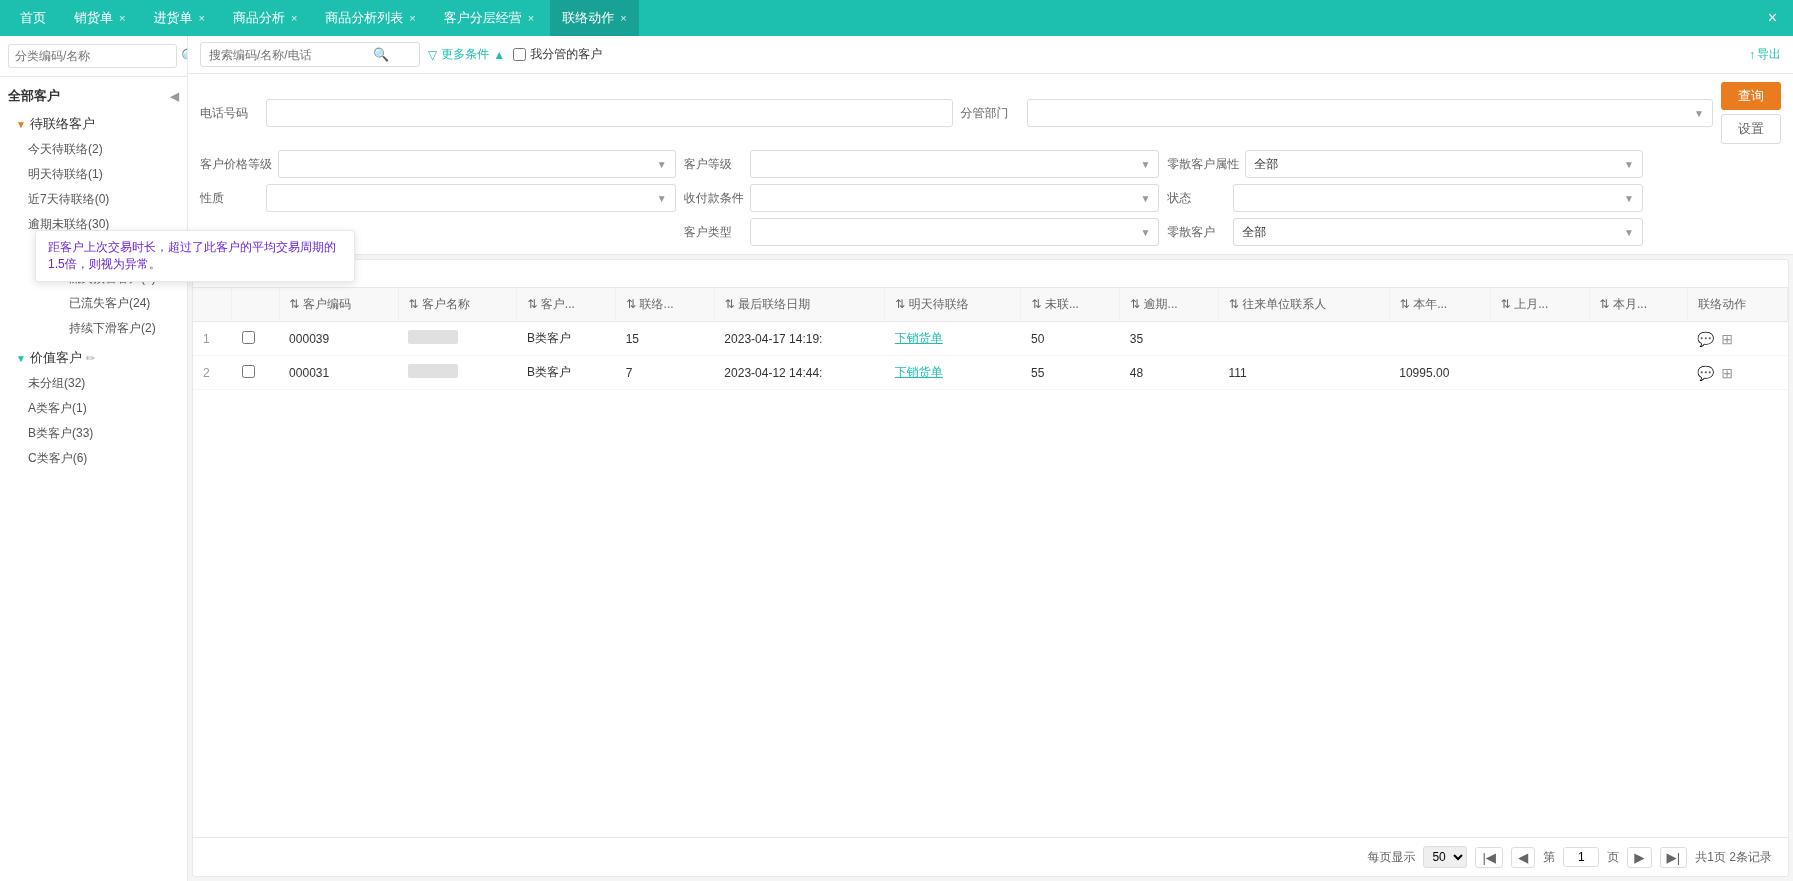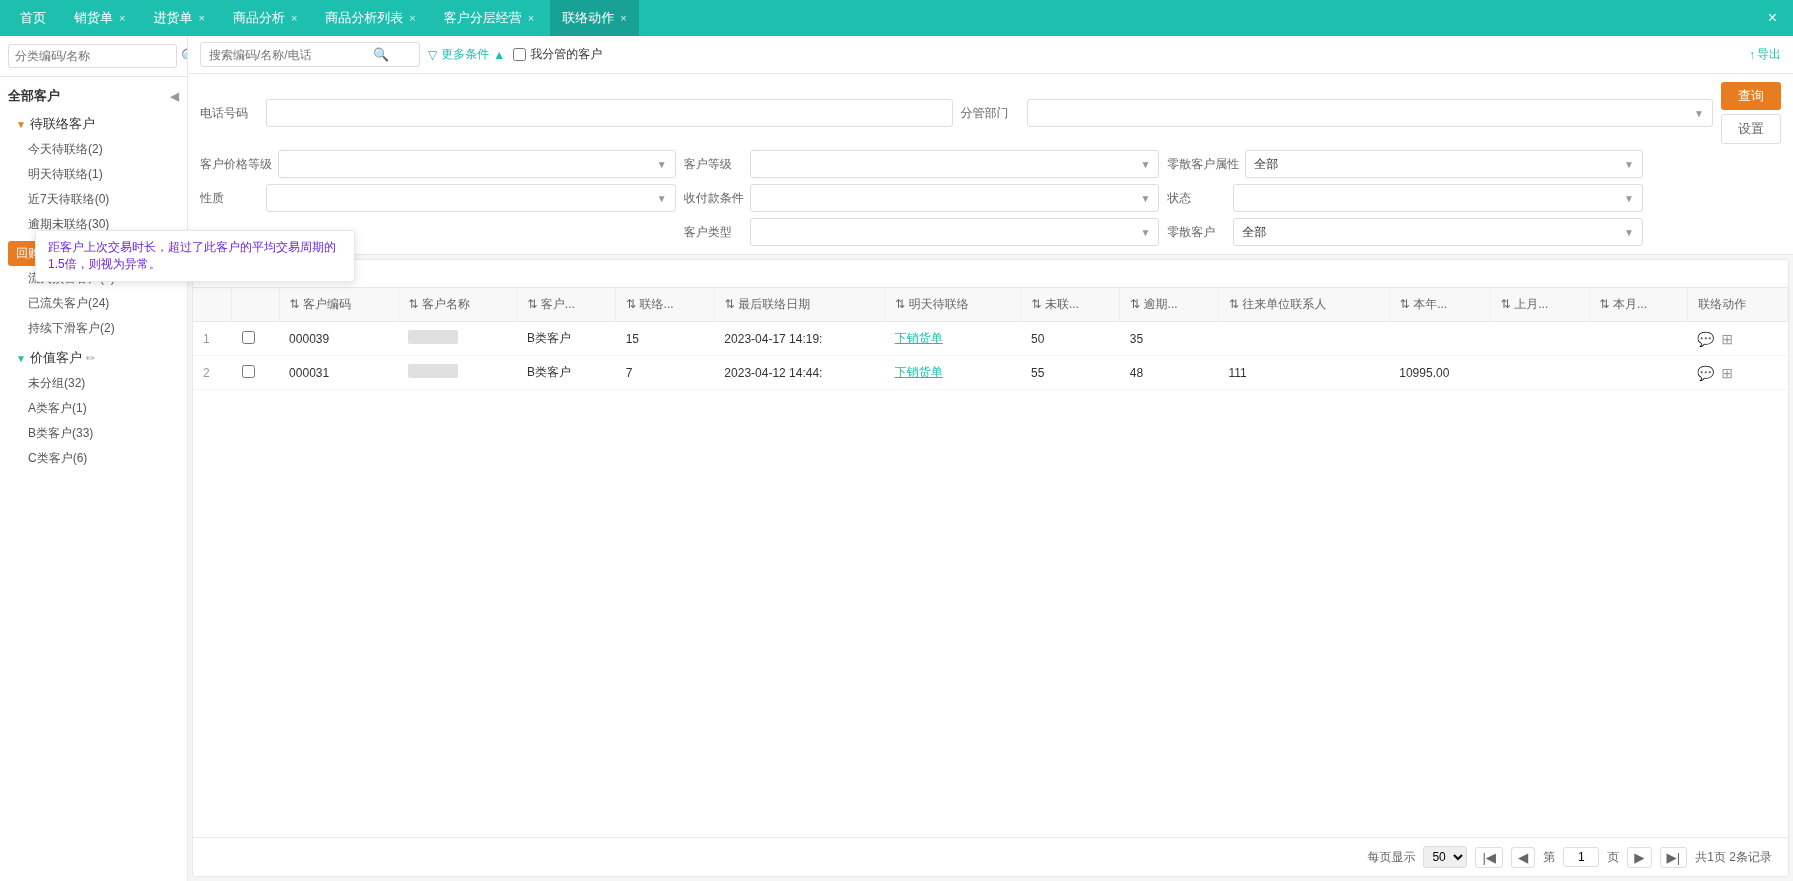--- a/index.html
+++ b/index.html
@@ -429,21 +429,21 @@
         <div class="sidebar-group-header">
           <span class="arrow">▼</span>
           <span>待联络客户</span>
         </div>
         <div class="sidebar-item">今天待联络(2)</div>
         <div class="sidebar-item">明天待联络(1)</div>
         <div class="sidebar-item">近7天待联络(0)</div>
         <div class="sidebar-item">逾期未联络(30)</div>
       </div>
 
-      <div style="padding: 4px 8px; position: relative;">
+      <div style="padding: 4px 8px; position: relative; margin-left: 41px;">
         <div class="sidebar-item active" style="padding-left: 8px; display: flex; align-items: center; gap: 4px;">
           <span>回购异常客户(2)</span>
           <span style="background:#1dbfaf; color:#fff; border-radius:50%; width:16px; height:16px; font-size:10px; display:inline-flex; align-items:center; justify-content:center;">ℹ</span>
         </div>
         <div class="sidebar-item">流失预警客户(3)</div>
         <div class="sidebar-item">已流失客户(24)</div>
         <div class="sidebar-item">持续下滑客户(2)</div>
       </div>
 
       <div class="sidebar-group">

